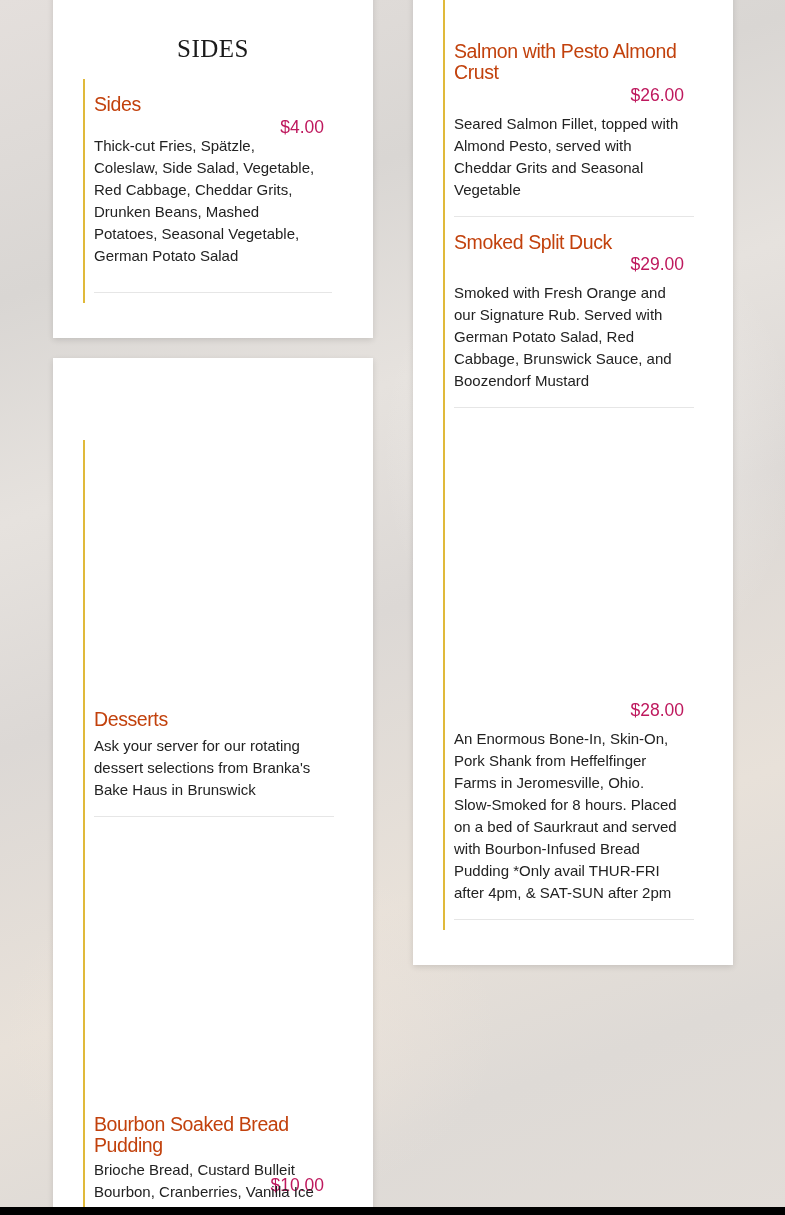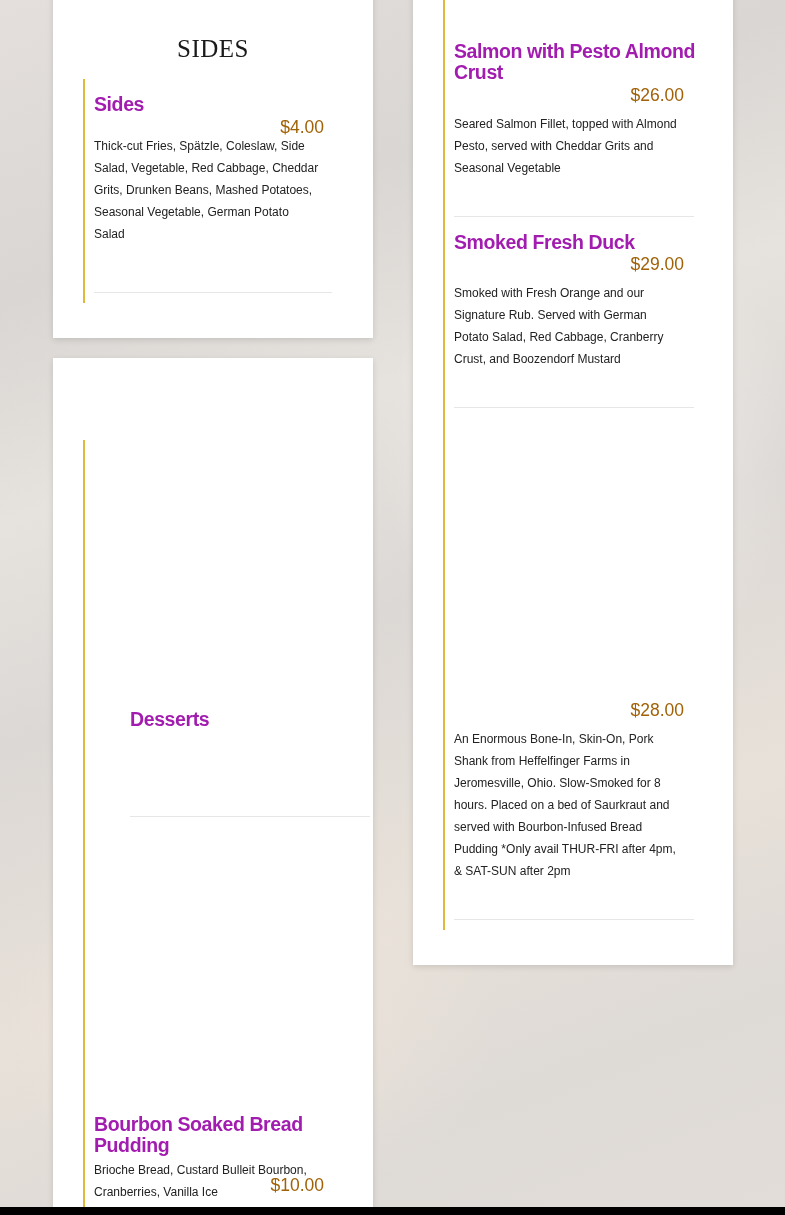--- a/index.html
+++ b/index.html
@@ -16,28 +16,28 @@
       position: absolute; background: #ffffff; box-shadow: 0 2px 6px rgba(0,0,0,0.12);
     }
     .card-title {
       position: absolute; left: 0; right: 0; text-align: center;
       font-family: "Liberation Serif", "DejaVu Serif", serif; font-size: 25px; letter-spacing: 0.5px;
       color: #1a1a1a; font-weight: normal;
     }
     .gold-line { position: absolute; width: 2px; background: #e0b93a; }
     .item { position: absolute; }
     .item-name {
-      position: absolute; font-weight: bold; font-size: 19.5px; color: #a21caf; letter-spacing: -0.4px;
+      position: absolute; font-weight: normal; font-size: 19.5px; color: #c2410c; letter-spacing: -0.4px;
       line-height: 21px;
     }
     .item-price {
-      position: absolute; color: #a16207; font-size: 17.5px; text-align: right;
+      position: absolute; color: #be185d; font-size: 17.5px; text-align: right;
     }
     .item-desc {
-      position: absolute; font-size: 12px; color: #222; line-height: 22px;
+      position: absolute; font-size: 15px; color: #222; line-height: 22px;
     }
     .divider { position: absolute; height: 1px; background: #e6e6e6; }
     .bottom-bar { position: absolute; left: 0; top: 1207px; width: 785px; height: 8px; background: #000; }
   </style>
 </head>
 <body>
 
 <div class="bg-glow1"></div>
 <div class="bg-glow2"></div>
 
@@ -48,22 +48,23 @@
     <div class="item-name" style="left:0; top:4px; width:240px;">Sides</div>
     <div class="item-price" style="right:10px; top:27px;margin-left:12px;">$4.00</div>
     <div class="item-desc" style="left:0; top:45px; width:225px;">Thick-cut Fries, Spätzle, Coleslaw, Side Salad, Vegetable, Red Cabbage, Cheddar Grits, Drunken Beans, Mashed Potatoes, Seasonal Vegetable, German Potato Salad</div>
     <div class="divider" style="left:0; top:202px; width:238px;"></div>
   </div>
 </div>
 
 <div class="card" style="left:53px; top:358px; width:320px; height:870px;">
   <div class="gold-line" style="left:30px; top:82px; height:800px;"></div>
 
-  <div class="item" style="left:41px; top:348px; width:240px; height:115px;margin-left:36px;">
+  <div class="item" style="left:41px; top:348px; width:240px; height:115px;">
     <div class="item-name" style="left:0; top:3px; width:240px;">Desserts</div>
+    <div class="item-desc" style="left:0; top:29px; width:225px;">Ask your server for our rotating dessert selections from Branka's Bake Haus in Brunswick</div>
     <div class="divider" style="left:0; top:110px; width:240px;"></div>
   </div>
 
   <div class="item" style="left:41px; top:728px; width:240px; height:140px;">
     <div class="item-name" style="left:0; top:1px; width:220px;margin-top:27px;">Bourbon Soaked Bread Pudding</div>
     <div class="item-price" style="right:10px; top:45px;margin-top:44px;">$10.00</div>
     <div class="item-desc" style="left:0; top:73px; width:225px;">Brioche Bread, Custard Bulleit Bourbon, Cranberries, Vanilla Ice</div>
   </div>
 </div>
 
@@ -71,23 +72,23 @@
   <div class="gold-line" style="left:30px; top:0px; height:940px;"></div>
 
   <div class="item" style="left:41px; top:50px; width:240px; height:180px;">
     <div class="item-name" style="left:0; top:1px; width:245px;">Salmon with Pesto Almond Crust</div>
     <div class="item-price" style="right:10px; top:45px;">$26.00</div>
     <div class="item-desc" style="left:0; top:73px; width:225px;">Seared Salmon Fillet, topped with Almond Pesto, served with Cheddar Grits and Seasonal Vegetable</div>
     <div class="divider" style="left:0; top:176px; width:240px;"></div>
   </div>
 
   <div class="item" style="left:41px; top:240px; width:240px; height:180px;">
-    <div class="item-name" style="left:0; top:2px; width:240px;">Smoked Fresh Duck</div>
+    <div class="item-name" style="left:0; top:2px; width:240px;">Smoked Split Duck</div>
     <div class="item-price" style="right:10px; top:24px;">$29.00</div>
-    <div class="item-desc" style="left:0; top:52px; width:225px;">Smoked with Fresh Orange and our Signature Rub. Served with German Potato Salad, Red Cabbage, Cranberry Crust, and Boozendorf Mustard</div>
+    <div class="item-desc" style="left:0; top:52px; width:225px;">Smoked with Fresh Orange and our Signature Rub. Served with German Potato Salad, Red Cabbage, Brunswick Sauce, and Boozendorf Mustard</div>
     <div class="divider" style="left:0; top:177px; width:240px;"></div>
   </div>
 
   <div class="item" style="left:41px; top:685px; width:240px; height:250px;">
     <div class="item-price" style="right:10px; top:25px;">$28.00</div>
     <div class="item-desc" style="left:0; top:53px; width:225px;">An Enormous Bone-In, Skin-On, Pork Shank from Heffelfinger Farms in Jeromesville, Ohio. Slow-Smoked for 8 hours. Placed on a bed of Saurkraut and served with Bourbon-Infused Bread Pudding *Only avail THUR-FRI after 4pm, &amp; SAT-SUN after 2pm</div>
     <div class="divider" style="left:0; top:244px; width:240px;"></div>
   </div>
 </div>
 

